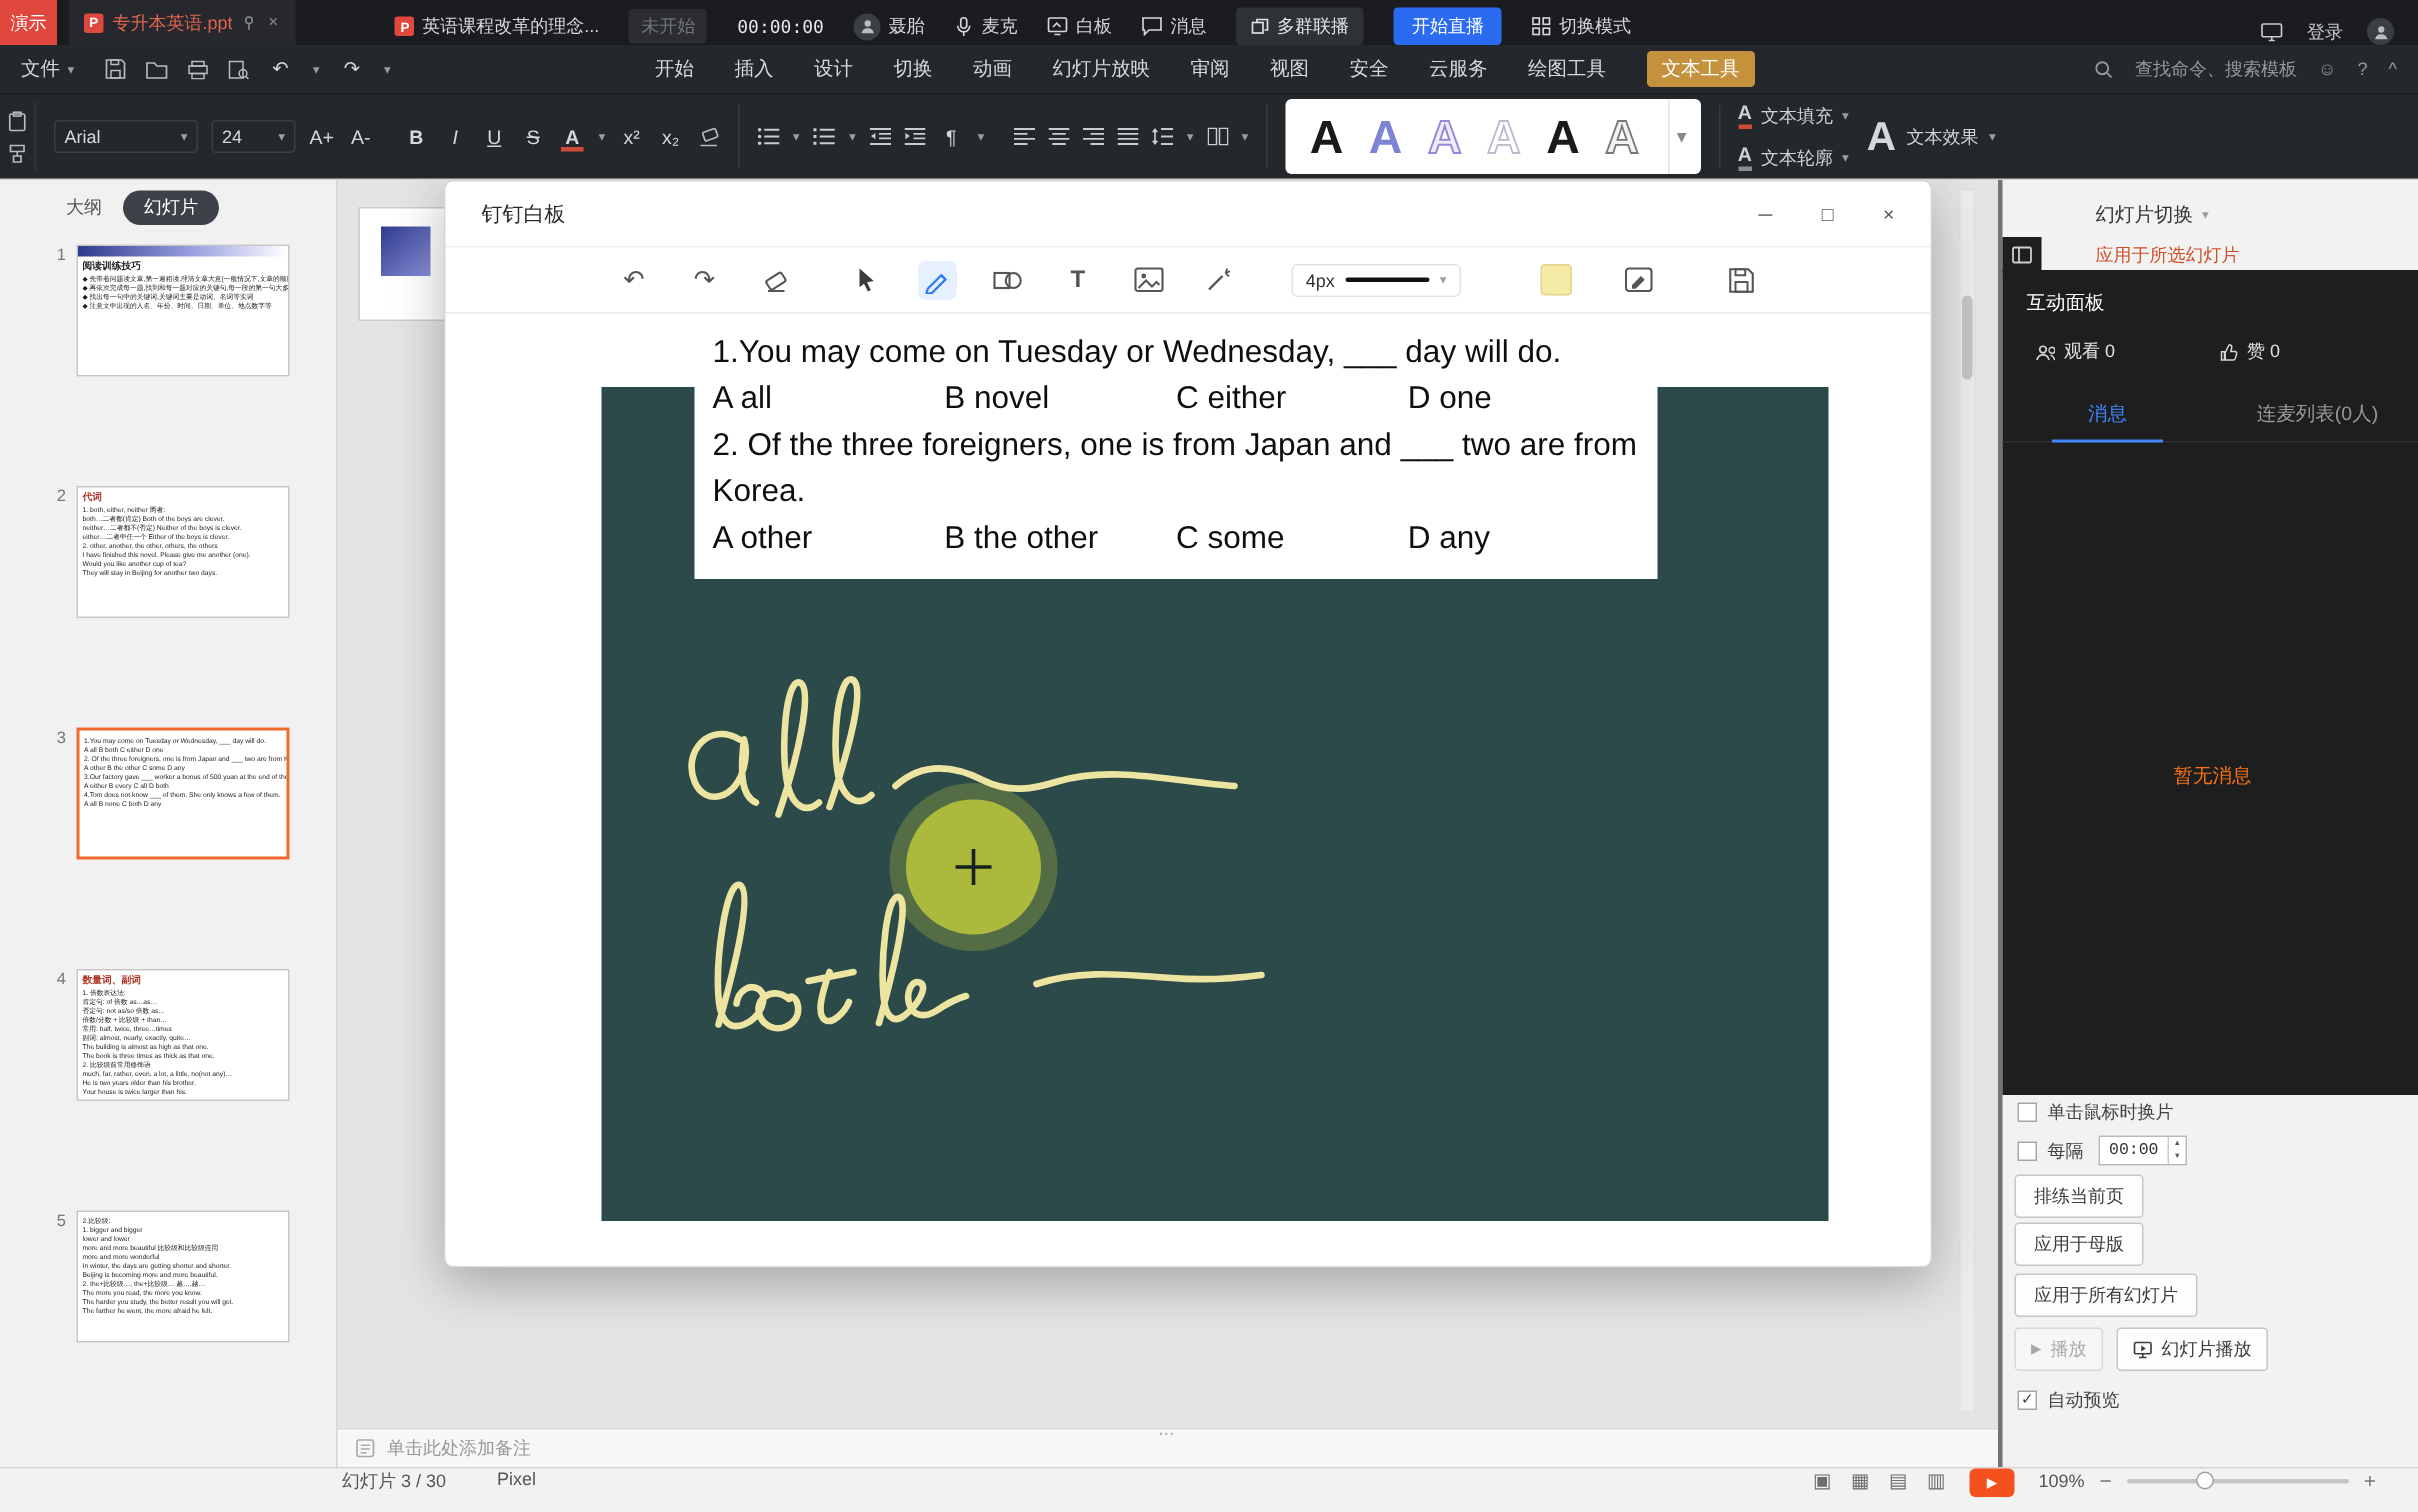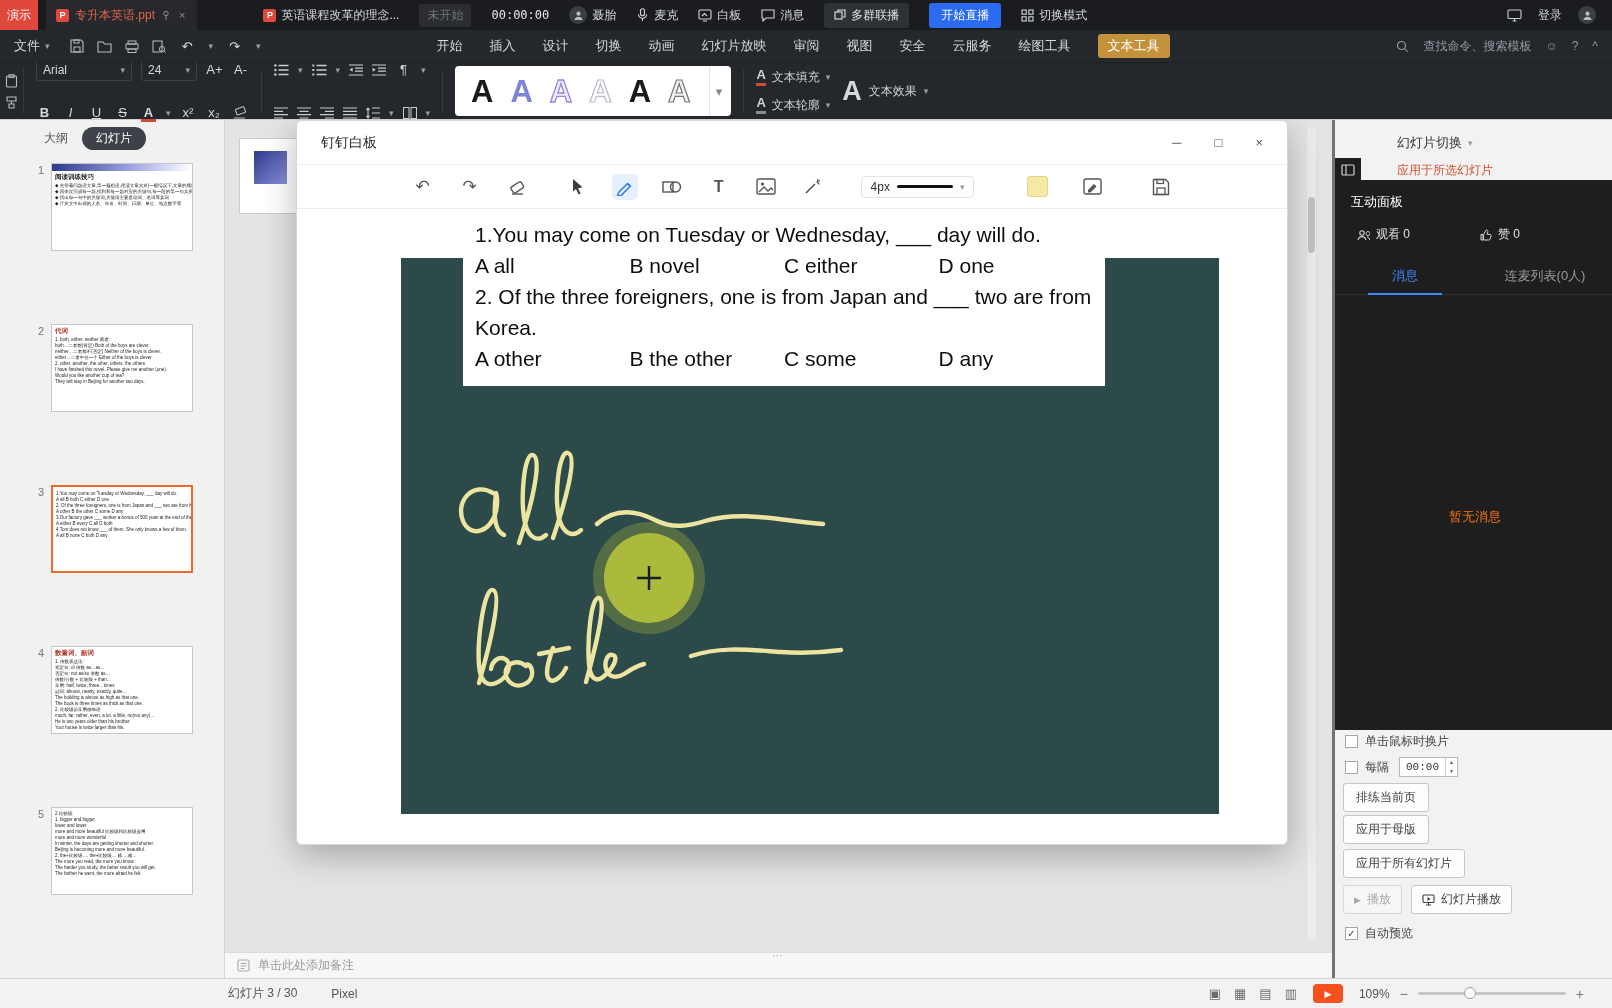--- a/index.html
+++ b/index.html
@@ -1,20 +1,20 @@
 <!DOCTYPE html>
 <html><head>
 <meta charset="utf-8">
 <style>
   *{margin:0;padding:0;box-sizing:border-box}
   html,body{width:1612px;height:1008px}
   body{font-family:"Liberation Sans","DejaVu Sans",sans-serif;background:#e4e4e4;position:relative;overflow:hidden;font-size:13px;color:#333}
   svg{display:block}
   
-  .titlebar{position:absolute;left:0;top:0;width:1612px;height:30px;background:#1a1c20;display:flex;align-items:center;color:#c9ccd1;font-size:12px;z-index:20}
+  .titlebar{position:absolute;left:0;top:0;width:1612px;height:30px;background:#1a1c20;display:flex;align-items:flex-end;color:#c9ccd1;font-size:12px;z-index:20}
   .app-logo{width:38px;height:30px;background:#e0473d;color:#fff;display:flex;align-items:center;justify-content:center;font-size:12px;flex:0 0 auto}
   .doc-tab{display:flex;align-items:center;gap:6px;background:#26282d;height:30px;padding:0 10px;margin-left:8px}
   .ficon{width:13px;height:13px;background:#e0473d;border-radius:2px;color:#fff;font-size:9px;font-weight:bold;display:flex;align-items:center;justify-content:center}
   .doc-tab .name{color:#e0654f;max-width:120px;overflow:hidden;white-space:nowrap}
   .tab-x{color:#8b8e93;font-size:11px;padding:0 2px}
   .tb-group{display:flex;align-items:center;gap:20px;margin-left:66px}
   .tb-btn{display:flex;align-items:center;gap:5px;color:#d5d7da}
   .pill-gray{background:#2b2d32;color:#717479;border-radius:3px;padding:3px 8px}
   .timer{font-family:"DejaVu Sans Mono",monospace;color:#e6e7e9;font-size:12px}
   .pill-dark{display:flex;align-items:center;gap:5px;background:#2e3136;border-radius:3px;padding:4px 10px;color:#e3e4e6}
@@ -26,21 +26,21 @@
   .file-btn{display:flex;align-items:center;gap:5px;padding:0 14px;font-size:13px}
   .mb-icons{display:flex;align-items:center;gap:13px;margin-left:6px;color:#b9bcc1}
   .mb-items{display:flex;align-items:center;gap:27px;margin-left:176px;font-size:13px}
   .mb-item{color:#d7d9dc}
   .mb-item.active{background:#c4913c;color:#fff;border-radius:3px;padding:3px 10px}
   .mb-right{margin-left:auto;display:flex;align-items:center;gap:14px;margin-right:14px;color:#9599a0;font-size:12px}
   .caret{font-size:9px;color:#9a9da2}
   
   .fmt{position:absolute;left:0;top:62px;width:1612px;height:57px;background:#24272b;border-top:1px solid #1c1e22;display:flex;align-items:center;gap:12px;color:#c9ccd1;z-index:18;box-shadow:0 1px 0 #cfcfcf}
   .lstrip{display:flex;flex-direction:column;gap:8px;padding:0 5px;border-right:1px solid #33363b;height:46px;justify-content:center}
-  .rows{display:flex;flex-direction:column;gap:20px}
+  .rows{display:flex;gap:20px}
   .frow{display:flex;align-items:center;gap:9px;height:23px}
   .dd{display:flex;align-items:center;gap:6px;border:1px solid #3c3f44;border-radius:3px;padding:1px 6px;height:22px;color:#d6d8db;font-size:12px}
   .gi{min-width:17px;text-align:center;color:#d6d8db;font-size:13px}
   .gi.b{font-weight:bold}.gi.i{font-style:italic}.gi.u{text-decoration:underline}.gi.s{text-decoration:line-through}
   .fc{position:relative;font-weight:bold}
   .fc::after{content:"";position:absolute;left:1px;right:1px;bottom:-2px;height:3px;background:#d04b35}
   .vd{width:1px;height:42px;background:#383b40}
   .presets-box{background:#fff;border-radius:4px;height:50px;display:flex;align-items:center;gap:17px;padding:0 4px 0 16px}
   .pA{font-size:31px;line-height:1;font-weight:bold;color:#1a1a1a}
   .pA.v2{color:#7d84d6}
@@ -86,21 +86,21 @@
   .chip{width:21px;height:21px;border-radius:3px;background:#f5e9a6;border:1px solid #e2d48a;margin-left:18px}
   .wb-body{position:relative;height:635px;overflow:hidden;border-radius:0 0 6px 6px}
   .board{position:absolute;left:104px;top:49px;width:818px;height:556px;background:#2b4a49}
   .ink{position:absolute;left:104px;top:49px}
   .qbox{position:absolute;left:166px;top:2px;width:642px;background:#fff;padding:8px 12px 12px;font-size:21px;line-height:31px;color:#0e0e0e}
   .opts{display:flex}
   .opts span{width:25%}
   
   .notesbar{position:absolute;left:225px;top:952px;width:1107px;height:26px;background:#f7f7f7;border-top:1px solid #dcdcdc;display:flex;align-items:center;gap:8px;padding-left:12px;color:#999;font-size:12px;z-index:3}
   .notes-handle{position:absolute;left:50%;top:-4px;transform:translateX(-50%);color:#aaa;font-size:11px;letter-spacing:2px}
-  .statusbar{position:absolute;left:0;top:978px;width:1612px;height:30px;background:#f2f2f2;border-top:1px solid #d4d4d4;display:flex;align-items:center;font-size:12px;color:#555;z-index:21}
+  .statusbar{position:absolute;left:0;top:978px;width:1612px;height:30px;background:#f2f2f2;border-top:1px solid #d4d4d4;display:flex;align-items:flex-start;font-size:12px;color:#555;z-index:21}
   .slide-info{margin-left:228px}
   .theme{margin-left:34px}
   .sb-views{margin-left:auto;display:flex;align-items:center;gap:13px;color:#6d6d6d;font-size:13px}
   .play-btn{width:30px;height:19px;background:#f4511e;border-radius:4px;color:#fff;display:flex;align-items:center;justify-content:center;font-size:9px;margin:0 16px}
   .zoomv{color:#555}
   .zminus,.zplus{color:#777;font-size:14px;margin:0 10px}
   .ztrack{width:148px;height:3px;background:#c6c6c6;border-radius:2px;position:relative}
   .zthumb{position:absolute;left:46px;top:-5px;width:12px;height:12px;border-radius:50%;background:#fdfdfd;border:1px solid #9f9f9f}
   .zright{margin-right:18px;display:flex;align-items:center}
   

